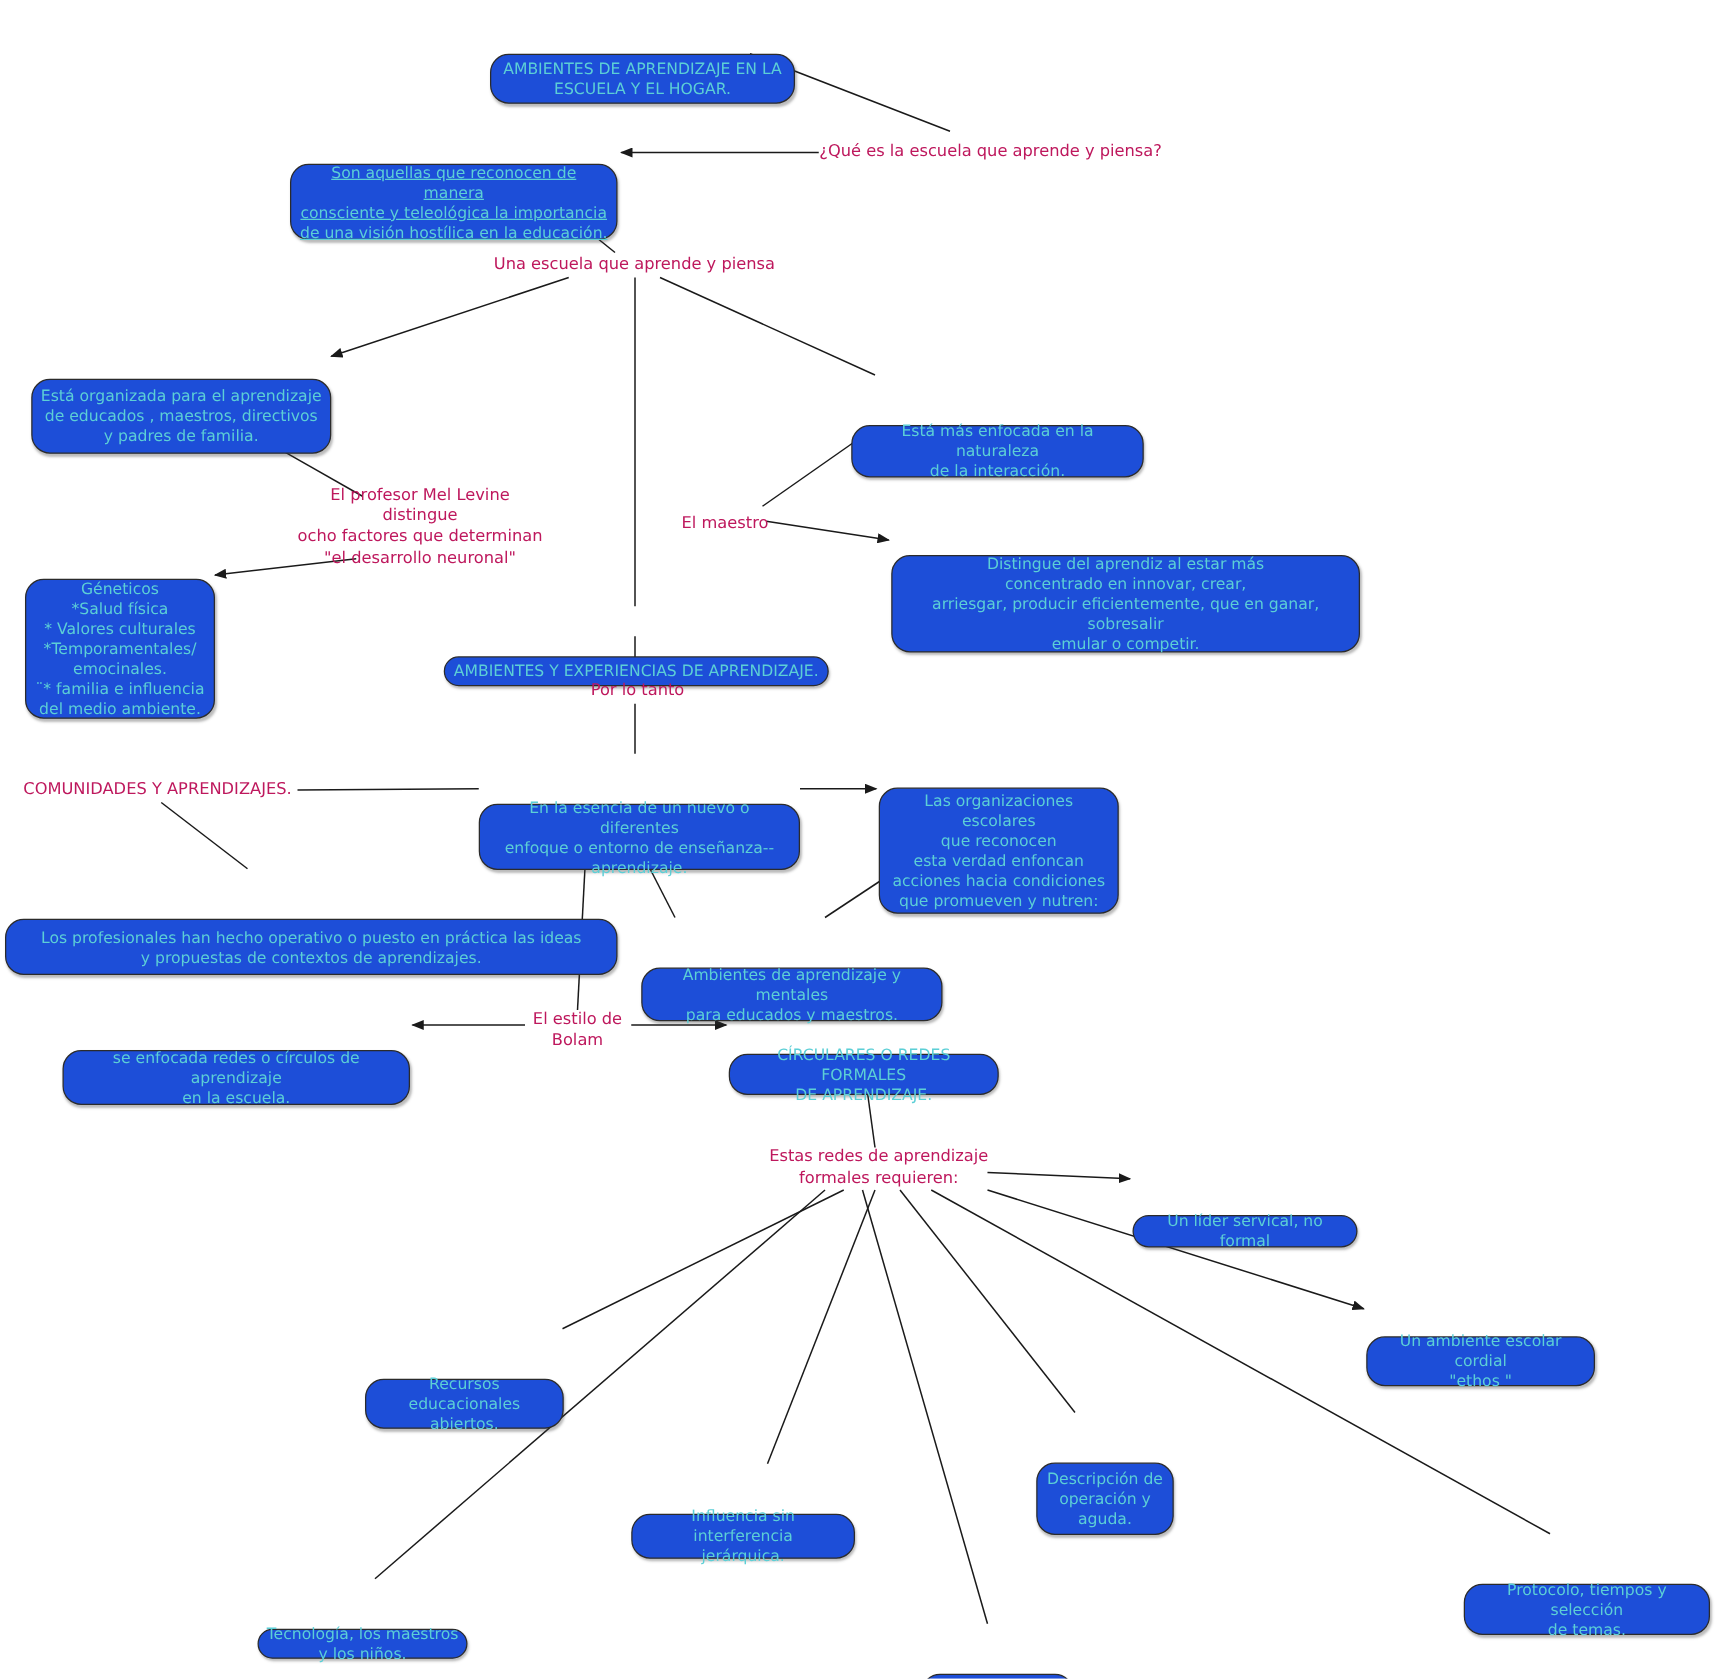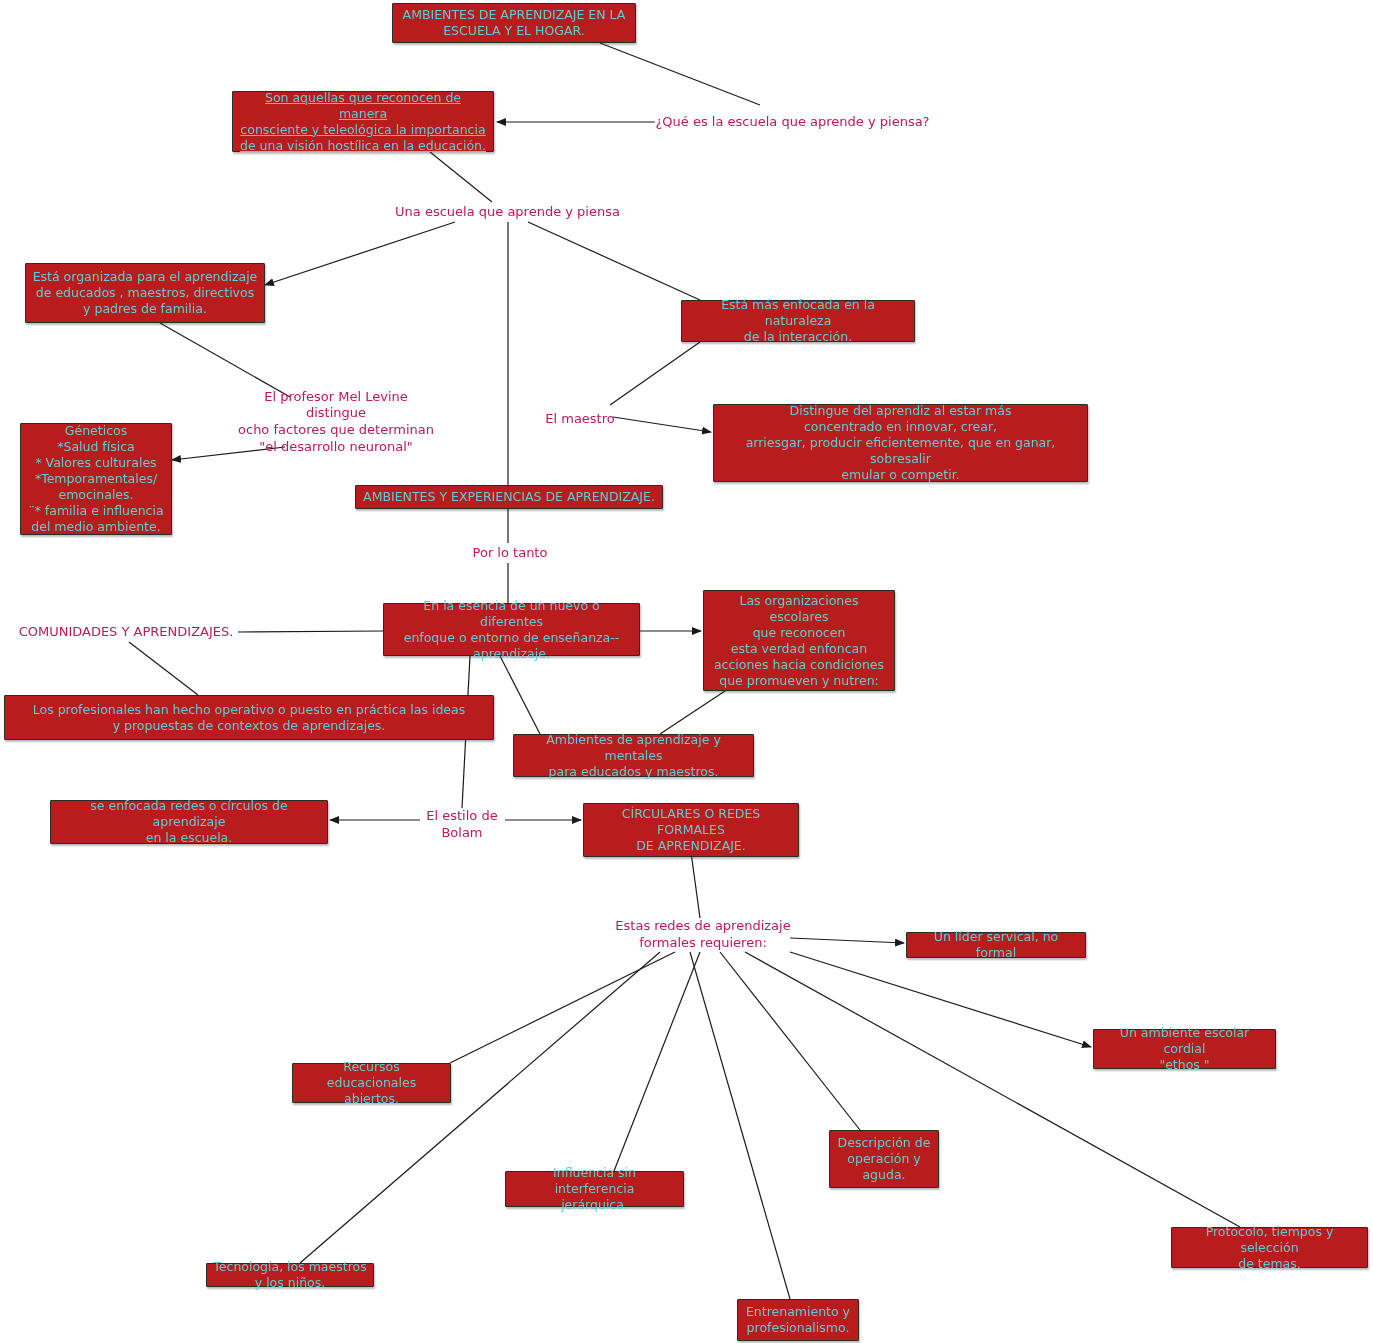--- a/index.html
+++ b/index.html
@@ -22,33 +22,34 @@
     position: absolute;
     left: 0;
     top: 0;
     width: 1373px;
     height: 1343px;
     pointer-events: none;
   }
   .node {
     position: absolute;
     box-sizing: border-box;
-    background: #b91c1c;
+    background: #1d4ed8;
     border: 1px solid #2b2b2b;
-    border-radius: 1px;
+    border-radius: 15px;
     color: #5ccfd6;
     font-size: 12.5px;
     line-height: 1.28;
     text-align: center;
     display: flex;
     align-items: center;
     justify-content: center;
     padding: 3px 6px;
     white-space: pre-line;
     box-shadow: 1px 2px 2px rgba(60,60,60,0.35);
+    margin-top: 40px;
   }
   .label {
     position: absolute;
     box-sizing: border-box;
     color: #be185d;
     font-size: 13px;
     line-height: 1.28;
     text-align: center;
     display: flex;
     align-items: center;
@@ -140,21 +141,21 @@
 acciones hacia condiciones
 que promueven y nutren:</div>
       <div class="node" style="left: 4px; top: 695px; width: 490px; height: 45px;">Los profesionales han hecho operativo o puesto en práctica las ideas
 y propuestas de contextos de aprendizajes.</div>
       <div class="node" style="left: 513px; top: 734px; width: 241px; height: 43px;">Ambientes de aprendizaje y mentales
 para educados y maestros.</div>
       <div class="node" style="left: 50px; top: 800px; width: 278px; height: 44px;">se enfocada redes o círculos de aprendizaje
 en la escuela.</div>
       <div class="label" style="left: 422px; top: 808px; width: 80px; height: 34px;">El estilo de
 Bolam</div>
-      <div class="node" style="left: 583px; top: 803px; width: 216px; height: 54px;">CÍRCULARES O REDES FORMALES
+      <div class="node" style="left: 583px; top: 803px; width: 216px; height: 33px;">CÍRCULARES O REDES FORMALES
 DE APRENDIZAJE.</div>
       <div class="label" style="left: 613px; top: 918px; width: 180px; height: 34px;">Estas redes de aprendizaje
 formales requieren:</div>
       <div class="node" style="left: 906px; top: 932px; width: 180px; height: 26px;">Un líder servical, no formal</div>
       <div class="node" style="left: 1093px; top: 1029px; width: 183px; height: 40px;">Un ambiente escolar cordial
 "ethos "</div>
       <div class="node" style="left: 292px; top: 1063px; width: 159px; height: 40px;">Recursos educacionales
 abiertos.</div>
       <div class="node" style="left: 829px; top: 1130px; width: 110px; height: 58px;">Descripción de
 operación y

